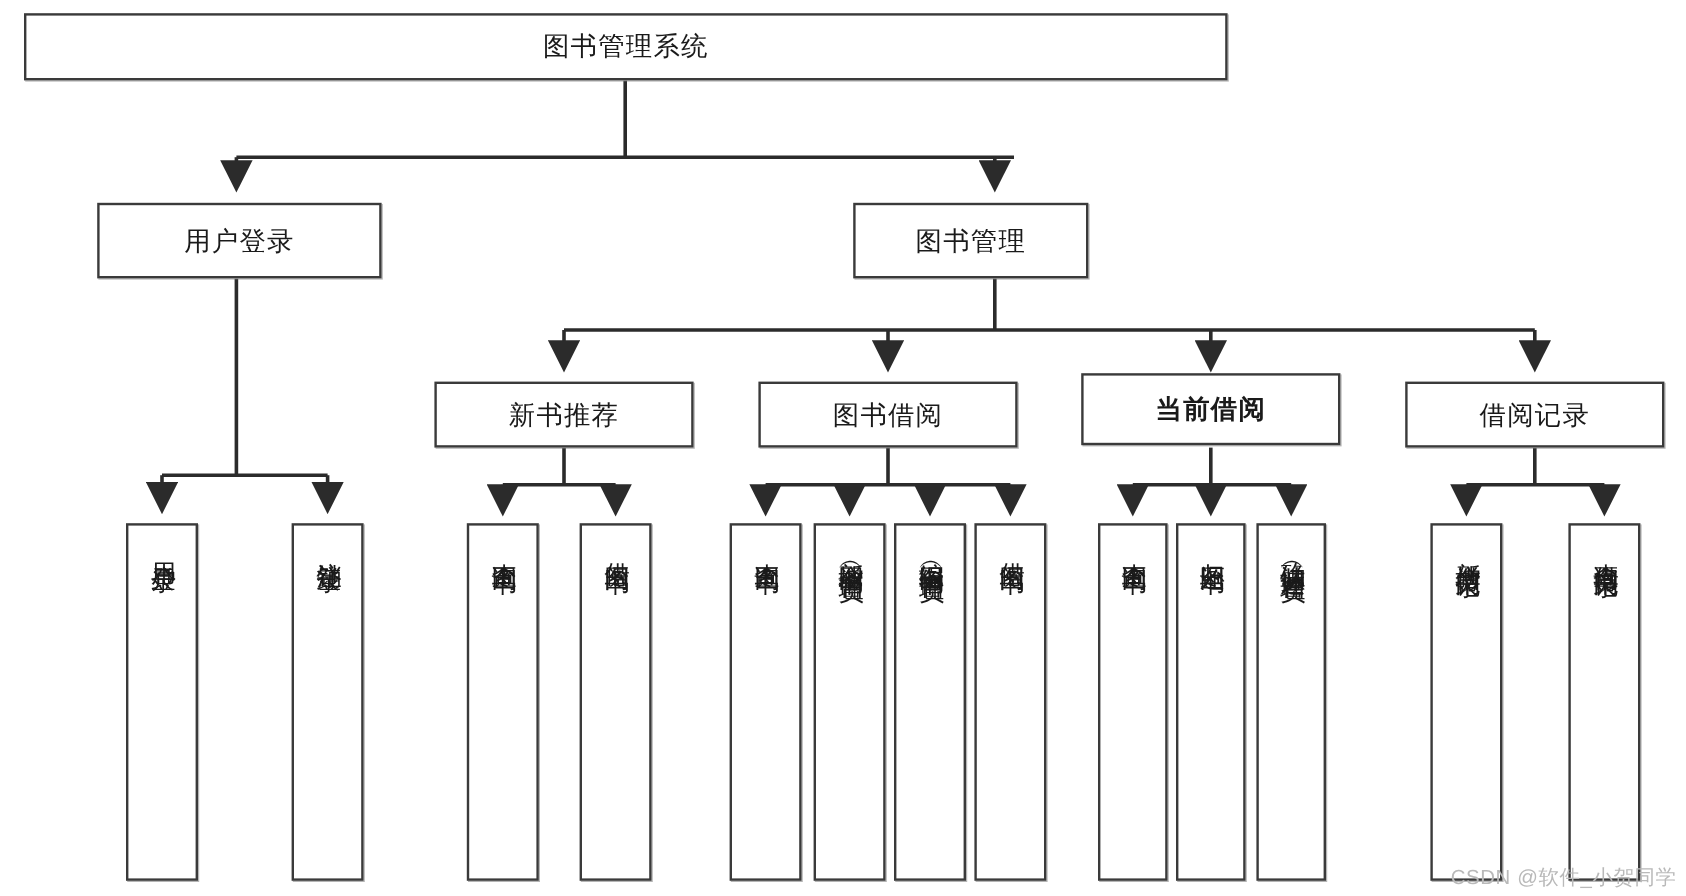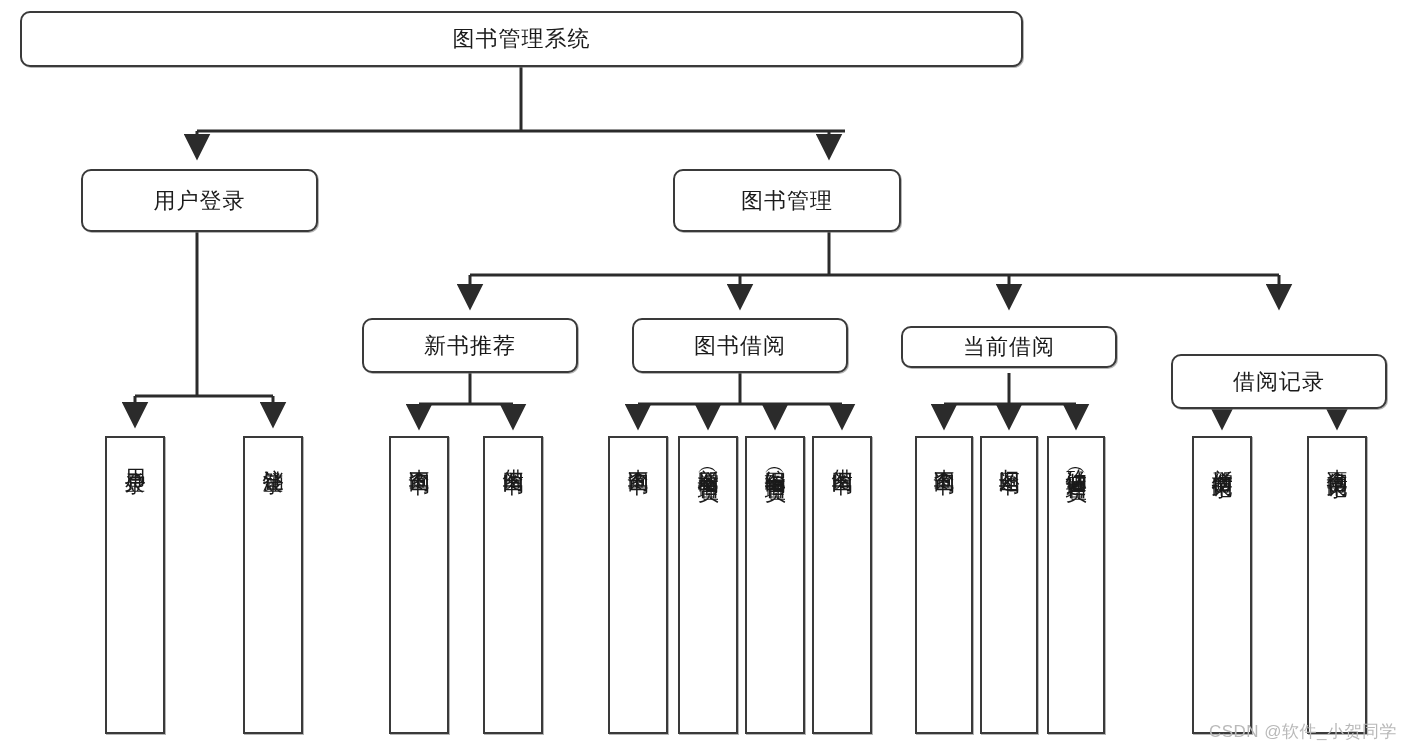--- a/index.html
+++ b/index.html
@@ -34,21 +34,20 @@
     border: 2px solid #3a3a3a;
     display: flex;
     align-items: center;
     justify-content: center;
     color: #1a1a1a;
     box-shadow: 1px 1px 0 0 rgba(120,120,120,0.55);
   }
   .node.horiz {
     font-size: 22px;
     letter-spacing: 1px;
-    border-radius: 10px;
   }
   .node.vert {
     writing-mode: vertical-rl;
     text-orientation: upright;
     font-size: 21px;
     line-height: 1.08;
     letter-spacing: 2px;
     justify-content: flex-start;
     align-items: center;
     padding-top: 14px;
@@ -127,37 +126,37 @@
   </svg>
 
   <div class="node horiz" style="left:20px; top:11px; width:1003px; height:56px;">
     <span class="label">图书管理系统</span>
   </div>
 
   <div class="node horiz" style="left:81px; top:169px; width:237px; height:63px;">
     <span class="label">用户登录</span>
   </div>
 
-  <div class="node horiz" style="left:673px; top:169px; width:228px; height:63px;justify-content:center;">
+  <div class="node horiz" style="left:711px; top:169px; width:196px; height:63px;justify-content:center;">
     <span class="label">图书管理</span>
   </div>
 
   <div class="node horiz" style="left:362px; top:318px; width:216px; height:55px;">
     <span class="label">新书推荐</span>
   </div>
 
   <div class="node horiz" style="left:632px; top:318px; width:216px; height:55px;text-align:center;">
     <span class="label">图书借阅</span>
   </div>
 
-  <div class="node horiz" style="left:901px; top:326px; width:216px; height:42px;">
+  <div class="node horiz" style="left:901px; top:311px; width:216px; height:60px;font-weight:bold;">
     <span class="label">当前借阅</span>
   </div>
 
-  <div class="node horiz" style="left:1171px; top:318px; width:216px; height:55px;margin-top:36px;">
+  <div class="node horiz" style="left:1171px; top:318px; width:216px; height:55px;">
     <span class="label">借阅记录</span>
   </div>
 
   <div class="node vert" style="left:105px; top:436px; width:60px; height:298px;">
     <span class="label">用户登录</span>
   </div>
 
   <div class="node vert" style="left:243px; top:436px; width:60px; height:298px;">
     <span class="label">注销登录</span>
   </div>

